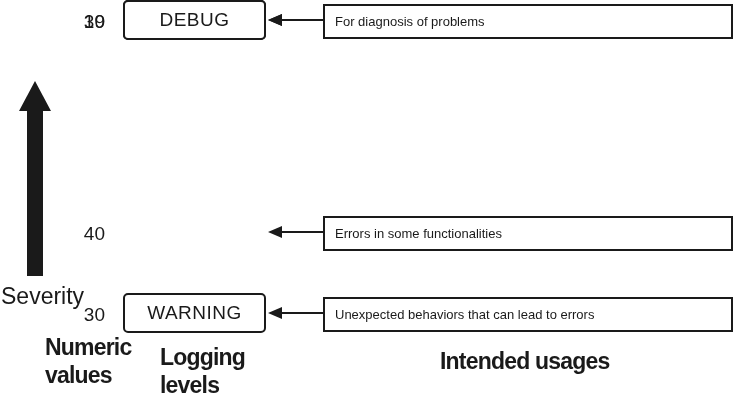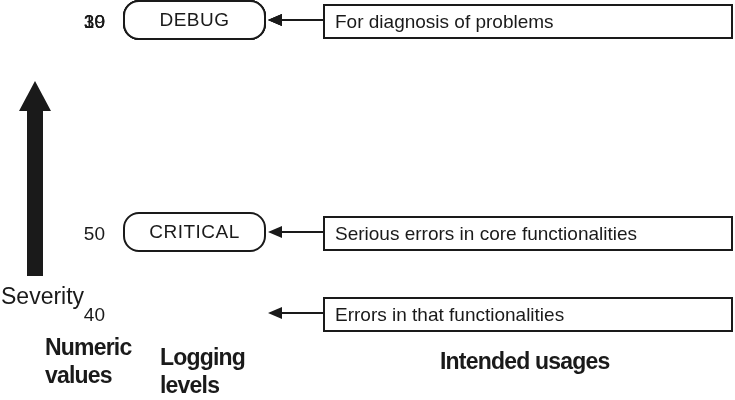--- a/index.html
+++ b/index.html
@@ -35,21 +35,21 @@
   .row:nth-of-type(4){top:212px;}
   .row:nth-of-type(5){top:293px;}
   .num{
     position:absolute;left:58px;top:0;width:47px;height:40px;
     display:flex;align-items:center;justify-content:flex-end;
     font-size:19px;padding-top:4px;box-sizing:border-box;
   }
   .level-box{
     position:absolute;left:123px;top:0;
     width:143px;height:40px;box-sizing:border-box;
-    border:2px solid #1a1a1a;border-radius:16px;
+    border:2px solid #1a1a1a;border-radius:5px;
     display:flex;align-items:center;justify-content:center;
     font-size:19px;letter-spacing:0.5px;
     background:#fff;
   }
   .h-arrow-line{
     position:absolute;left:281px;top:19px;
     width:42px;height:2px;background:#1a1a1a;
   }
   .h-arrow-head{
     position:absolute;left:268px;top:14px;
@@ -57,21 +57,21 @@
     border-top:6px solid transparent;
     border-bottom:6px solid transparent;
     border-right:14px solid #1a1a1a;
   }
   .desc-box{
     position:absolute;left:323px;top:4px;
     width:410px;height:35px;box-sizing:border-box;
     border:2px solid #1a1a1a;
     display:flex;align-items:center;
     padding-left:10px;
-    font-size:19px;
+    font-size:13px;
     background:#fff;
     white-space:nowrap;overflow:hidden;
   }
   
   .col-label{
     position:absolute;
     font-weight:bold;font-size:23px;line-height:28px;
     letter-spacing:-0.8px;color:#1a1a1a;
   }
   .col-label.numeric{left:45px;top:333px;width:100px;}
@@ -80,33 +80,26 @@
 </style>
 </head>
 <body>
 
 <div id="stage">
 
   <div class="v-arrow-head"></div>
   <div class="v-arrow-shaft"></div>
   <div class="severity-label">Severity</div>
 
-  <div class="row">
-    <div class="num">50</div>
-    <div class="level-box">CRITICAL</div>
-    <div class="h-arrow-line"></div>
-    <div class="h-arrow-head"></div>
-    <div class="desc-box">Serious errors in core functionalities</div>
-  </div>
 
   <div class="row">
     <div class="num">40</div>
     <div class="h-arrow-line"></div>
     <div class="h-arrow-head"></div>
-    <div class="desc-box">Errors in that functionalities</div>
+    <div class="desc-box">Errors in some functionalities</div>
   </div>
 
   <div class="row">
     <div class="num">30</div>
     <div class="level-box">WARNING</div>
     <div class="h-arrow-line"></div>
     <div class="h-arrow-head"></div>
     <div class="desc-box">Unexpected behaviors that can lead to errors</div>
   </div>
 

